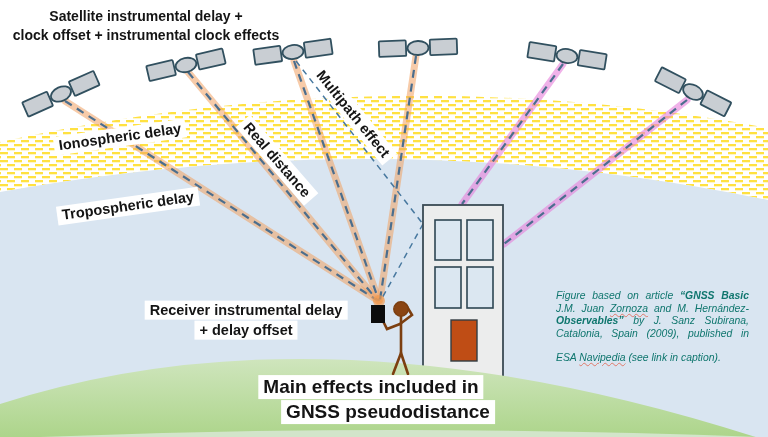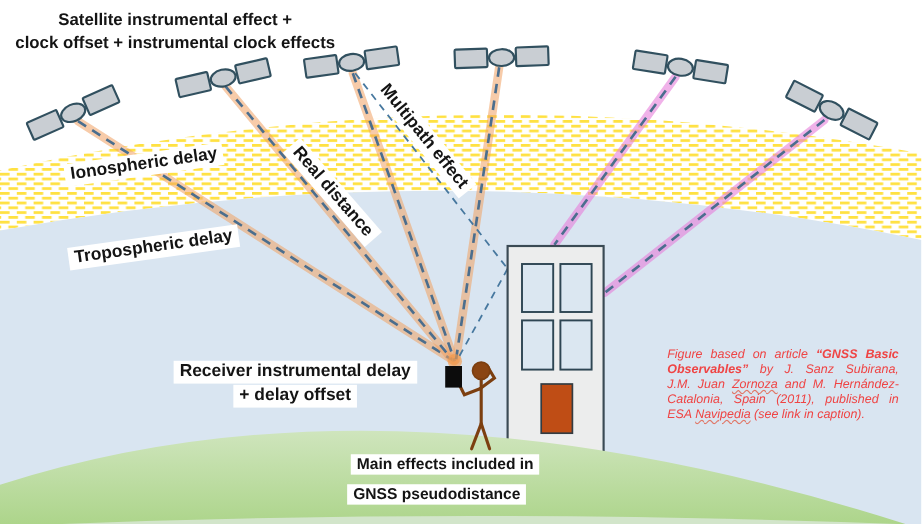--- a/index.html
+++ b/index.html
@@ -8,40 +8,40 @@
     font-family:"Liberation Sans", sans-serif; background:#ffffff;
   }
   #scene{position:absolute;left:0;top:0;}
   .flabel{
     position:absolute; background:#ffffff; color:#141414;
     font-weight:700; white-space:nowrap; padding:1px 5px; line-height:1.15;
     transform:translate(-50%,-50%) rotate(var(--r,0deg));
     font-size:14.5px; letter-spacing:0px;
   }
   .title-line{ font-size:14px; padding:0 3px; background:#fff;}
-  .main-line{ font-size:13px; }
+  .main-line{ font-size:19px; }
   #lbl-iono { left:120px; top:137px; --r:-8deg; }
   #lbl-tropo{ left:128px; top:206px; --r:-8deg; }
   #lbl-real { left:277px; top:160px; --r:49deg; }
   #lbl-multi{ left:353px; top:114px; --r:51deg; }
   #title1{ left:146px; top:16px; }
   #title2{ left:146px; top:35px; }
   #lbl-recv1{ left:246px; top:310px; }
   #lbl-recv2{ left:246px; top:330px; }
   #lbl-main1{ left:371px; top:387px; }
-  #lbl-main2{ left:364px; top:412px; }
+  #lbl-main2{ left:388px; top:412px; }
   #citation{
     position:absolute; left:556px; top:290px; width:193px;
-    color:#ef4444;
+    color:#0f766e;
   }
   .cite-line{
     font-style:italic; font-size:10.4px; line-height:12.5px;
     text-align:justify; text-align-last:justify;
   }
-  .cite-line.last{ text-align-last:left; }
+  .cite-line.last{ text-align-last:left;margin-top:12px; }
   .cite-b{ font-weight:700; }
   .cite-u{
     text-decoration:underline; text-decoration-style:wavy;
     text-decoration-color:#e0796a; text-decoration-thickness:1px;
   }
 </style>
 </head>
 <body>
 
 <div id="stage">
@@ -156,34 +156,34 @@
         </g>
         <g transform="translate(693,92) rotate(27)">
           <line x1="-26" y1="0" x2="26" y2="0" stroke="#3a6579" stroke-width="1.5"></line>
           <rect x="-39" y="-8" width="27" height="15.5" rx="1" fill="#c9ced3" stroke="#31505f" stroke-width="1.8"></rect>
           <rect x="12" y="-8" width="27" height="15.5" rx="1" fill="#c9ced3" stroke="#31505f" stroke-width="1.8"></rect>
           <ellipse cx="0" cy="0" rx="10.5" ry="7" fill="#c9ced3" stroke="#31505f" stroke-width="1.8"></ellipse>
         </g>
       </g>
   </svg>
 
-  <div class="flabel title-line" id="title1">Satellite instrumental effect +</div>
+  <div class="flabel title-line" id="title1">Satellite instrumental delay +</div>
   <div class="flabel title-line" id="title2">clock offset + instrumental clock effects</div>
 
   <div class="flabel" id="lbl-iono">Ionospheric delay</div>
   <div class="flabel" id="lbl-tropo">Tropospheric delay</div>
   <div class="flabel" id="lbl-real">Real distance</div>
   <div class="flabel" id="lbl-multi">Multipath effect</div>
 
   <div class="flabel" id="lbl-recv1">Receiver instrumental delay</div>
   <div class="flabel" id="lbl-recv2">+ delay offset</div>
 
   <div class="flabel main-line" id="lbl-main1">Main effects included in</div>
   <div class="flabel main-line" id="lbl-main2">GNSS pseudodistance</div>
 
   <div id="citation">
       <div class="cite-line"><span>Figure based on article </span><span class="cite-b">“GNSS Basic</span></div>
+      <div class="cite-line"><span>J.M. Juan </span><span class="cite-u">Zornoza</span><span> and M. Hernández-</span></div>
       <div class="cite-line"><span class="cite-b">Observables”</span><span> by J. Sanz Subirana,</span></div>
-      <div class="cite-line"><span>J.M. Juan </span><span class="cite-u">Zornoza</span><span> and M. Hernández-</span></div>
-      <div class="cite-line"><span>Catalonia, Spain (2011), published in</span></div>
+      <div class="cite-line"><span>Catalonia, Spain (2009), published in</span></div>
       <div class="cite-line last"><span>ESA </span><span class="cite-u">Navipedia</span><span> (see link in caption).</span></div>
     </div>
 </div>
 
 </body></html>

